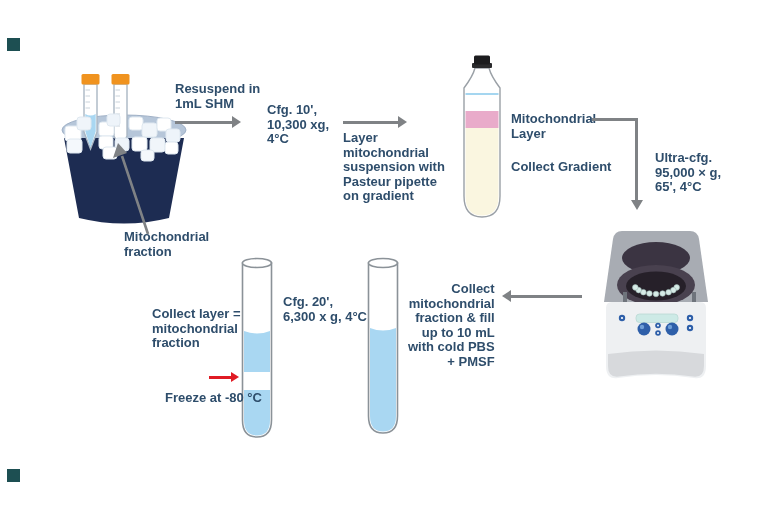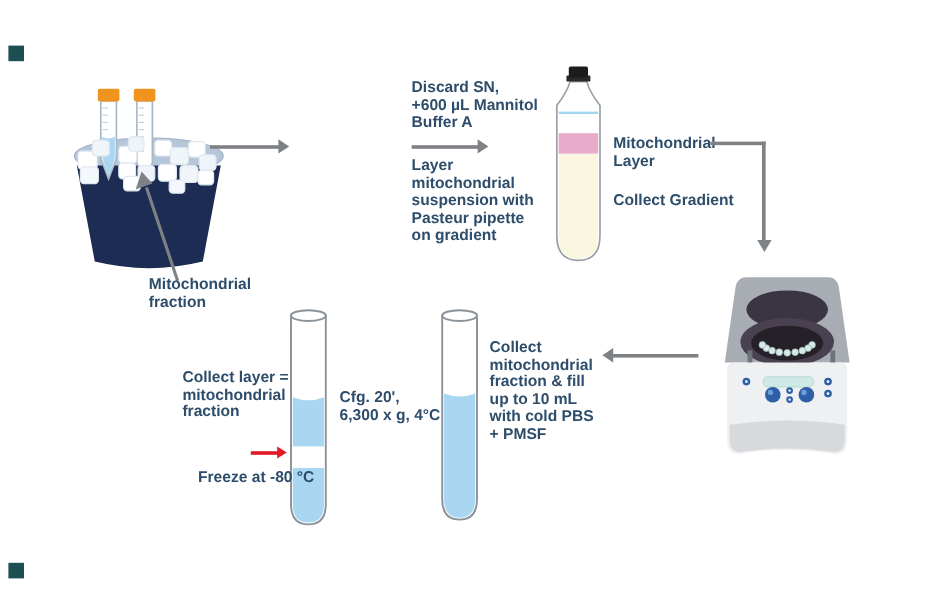--- a/index.html
+++ b/index.html
@@ -87,29 +87,31 @@
     </g>
   </svg>
 
   <svg style="left:112px;top:142px;" width="45" height="96" viewBox="0 0 45 96">
     <line x1="36" y1="92" x2="10" y2="14" stroke="var(--arrow)" stroke-width="2.6"></line>
     <polygon points="6,1 1,16 15,11" fill="var(--arrow)"></polygon>
   </svg>
   <div class="lbl" style="left:124px;top:230px;">Mitochondrial
 fraction</div>
 
+  <div class="lbl" style="left:175px;top:82px;">Resuspend in
+1mL SHM</div>
   <div class="arr arr-right" style="left:175px;top:116px;width:66px;">
     <div class="shaft"></div>
     <div class="head"></div>
   </div>
 
-
-  <div class="lbl" style="left:343px;top:66px;">Discard SN,
-+600 µL Mannitol
-Buffer A</div>
+  <div class="lbl" style="left:267px;top:103px;">Cfg. 10',
+10,300 xg,
+4°C</div>
+
   <div class="arr arr-right" style="left:343px;top:116px;width:64px;">
     <div class="shaft"></div>
     <div class="head"></div>
   </div>
   <div class="lbl" style="left:343px;top:131px;">Layer
 mitochondrial
 suspension with
 Pasteur pipette
 on gradient</div>
 
@@ -128,20 +130,23 @@
     <rect x="11" y="9" width="20" height="5" rx="1" fill="#2a2a2c"></rect>
     <rect x="13" y="1.5" width="16" height="9" rx="1.5" fill="#1c1c1e"></rect>
   </svg>
   <div class="lbl" style="left:511px;top:112px;">Mitochondrial
 Layer</div>
   <div class="lbl" style="left:511px;top:160px;">Collect Gradient</div>
 
   <div class="seg" style="left:592px;top:118px;width:46px;height:3px;"></div>
   <div class="seg" style="left:635px;top:118px;width:3px;height:84px;"></div>
   <div class="head-down" style="left:630.5px;top:200px;"></div>
+  <div class="lbl" style="left:655px;top:151px;">Ultra-cfg.
+95,000 × g,
+65', 4°C</div>
 
   <svg style="left:600px;top:228px;" width="112" height="158" viewBox="0 0 112 158">
 
     <path d="M 4,74 L 13,11 Q 14.5,3 22,3 L 90,3 Q 97.5,3 99,11 L 108,74 Z" fill="#a8acb3"></path>
     <ellipse cx="56" cy="30" rx="34" ry="16" fill="#3b3442"></ellipse>
 
     <ellipse cx="56" cy="57" rx="39" ry="20" fill="#49414f"></ellipse>
     <ellipse cx="56" cy="58" rx="30" ry="14.5" fill="#262029"></ellipse>
     <g fill="#d6ebe7" stroke="#9db8b4" stroke-width="0.6">
       <circle cx="76.7" cy="59.4" r="2.8"></circle>
@@ -186,28 +191,28 @@
     <div class="shaft"></div>
     <div class="head"></div>
   </div>
 
   <svg style="left:366px;top:256px;" width="34" height="182" viewBox="0 0 34 182">
     <path d="M 2.5,7 L 2.5,160 Q 2.5,177 17,177 Q 31.5,177 31.5,160 L 31.5,7 Z" fill="#ffffff"></path>
     <path d="M 4,72 Q 17,77 30,72 L 30,160 Q 30,175.5 17,175.5 Q 4,175.5 4,160 Z" fill="var(--liquid)"></path>
     <path d="M 2.5,7 L 2.5,160 Q 2.5,177 17,177 Q 31.5,177 31.5,160 L 31.5,7 Z" fill="none" stroke="var(--tube-outline)" stroke-width="1.6"></path>
     <ellipse cx="17" cy="7" rx="14.5" ry="4.5" fill="#ffffff" stroke="var(--tube-outline)" stroke-width="1.6"></ellipse>
   </svg>
-  <div class="lbl" style="left:408px;top:282px;">Collect
+  <div class="lbl" style="left:408px;top:282px;text-align:right;">Collect
 mitochondrial
 fraction &amp; fill
 up to 10 mL
 with cold PBS
 + PMSF</div>
 
-  <div class="lbl" style="left:283px;top:324px;">Cfg. 20',
+  <div class="lbl" style="left:283px;top:295px;">Cfg. 20',
 6,300 x g, 4°C</div>
 
   <svg style="left:240px;top:256px;" width="34" height="186" viewBox="0 0 34 186">
     <path d="M 2.5,7 L 2.5,164 Q 2.5,181 17,181 Q 31.5,181 31.5,164 L 31.5,7 Z" fill="#ffffff"></path>
     <path d="M 4,75 Q 17,80 30,75 L 30,164 Q 30,179.5 17,179.5 Q 4,179.5 4,164 Z" fill="var(--liquid)"></path>
     <rect x="3.5" y="116" width="27" height="18" fill="#ffffff"></rect>
     <path d="M 2.5,7 L 2.5,164 Q 2.5,181 17,181 Q 31.5,181 31.5,164 L 31.5,7 Z" fill="none" stroke="var(--tube-outline)" stroke-width="1.6"></path>
     <ellipse cx="17" cy="7" rx="14.5" ry="4.5" fill="#ffffff" stroke="var(--tube-outline)" stroke-width="1.6"></ellipse>
   </svg>
   <div class="lbl" style="left:152px;top:307px;">Collect layer =

